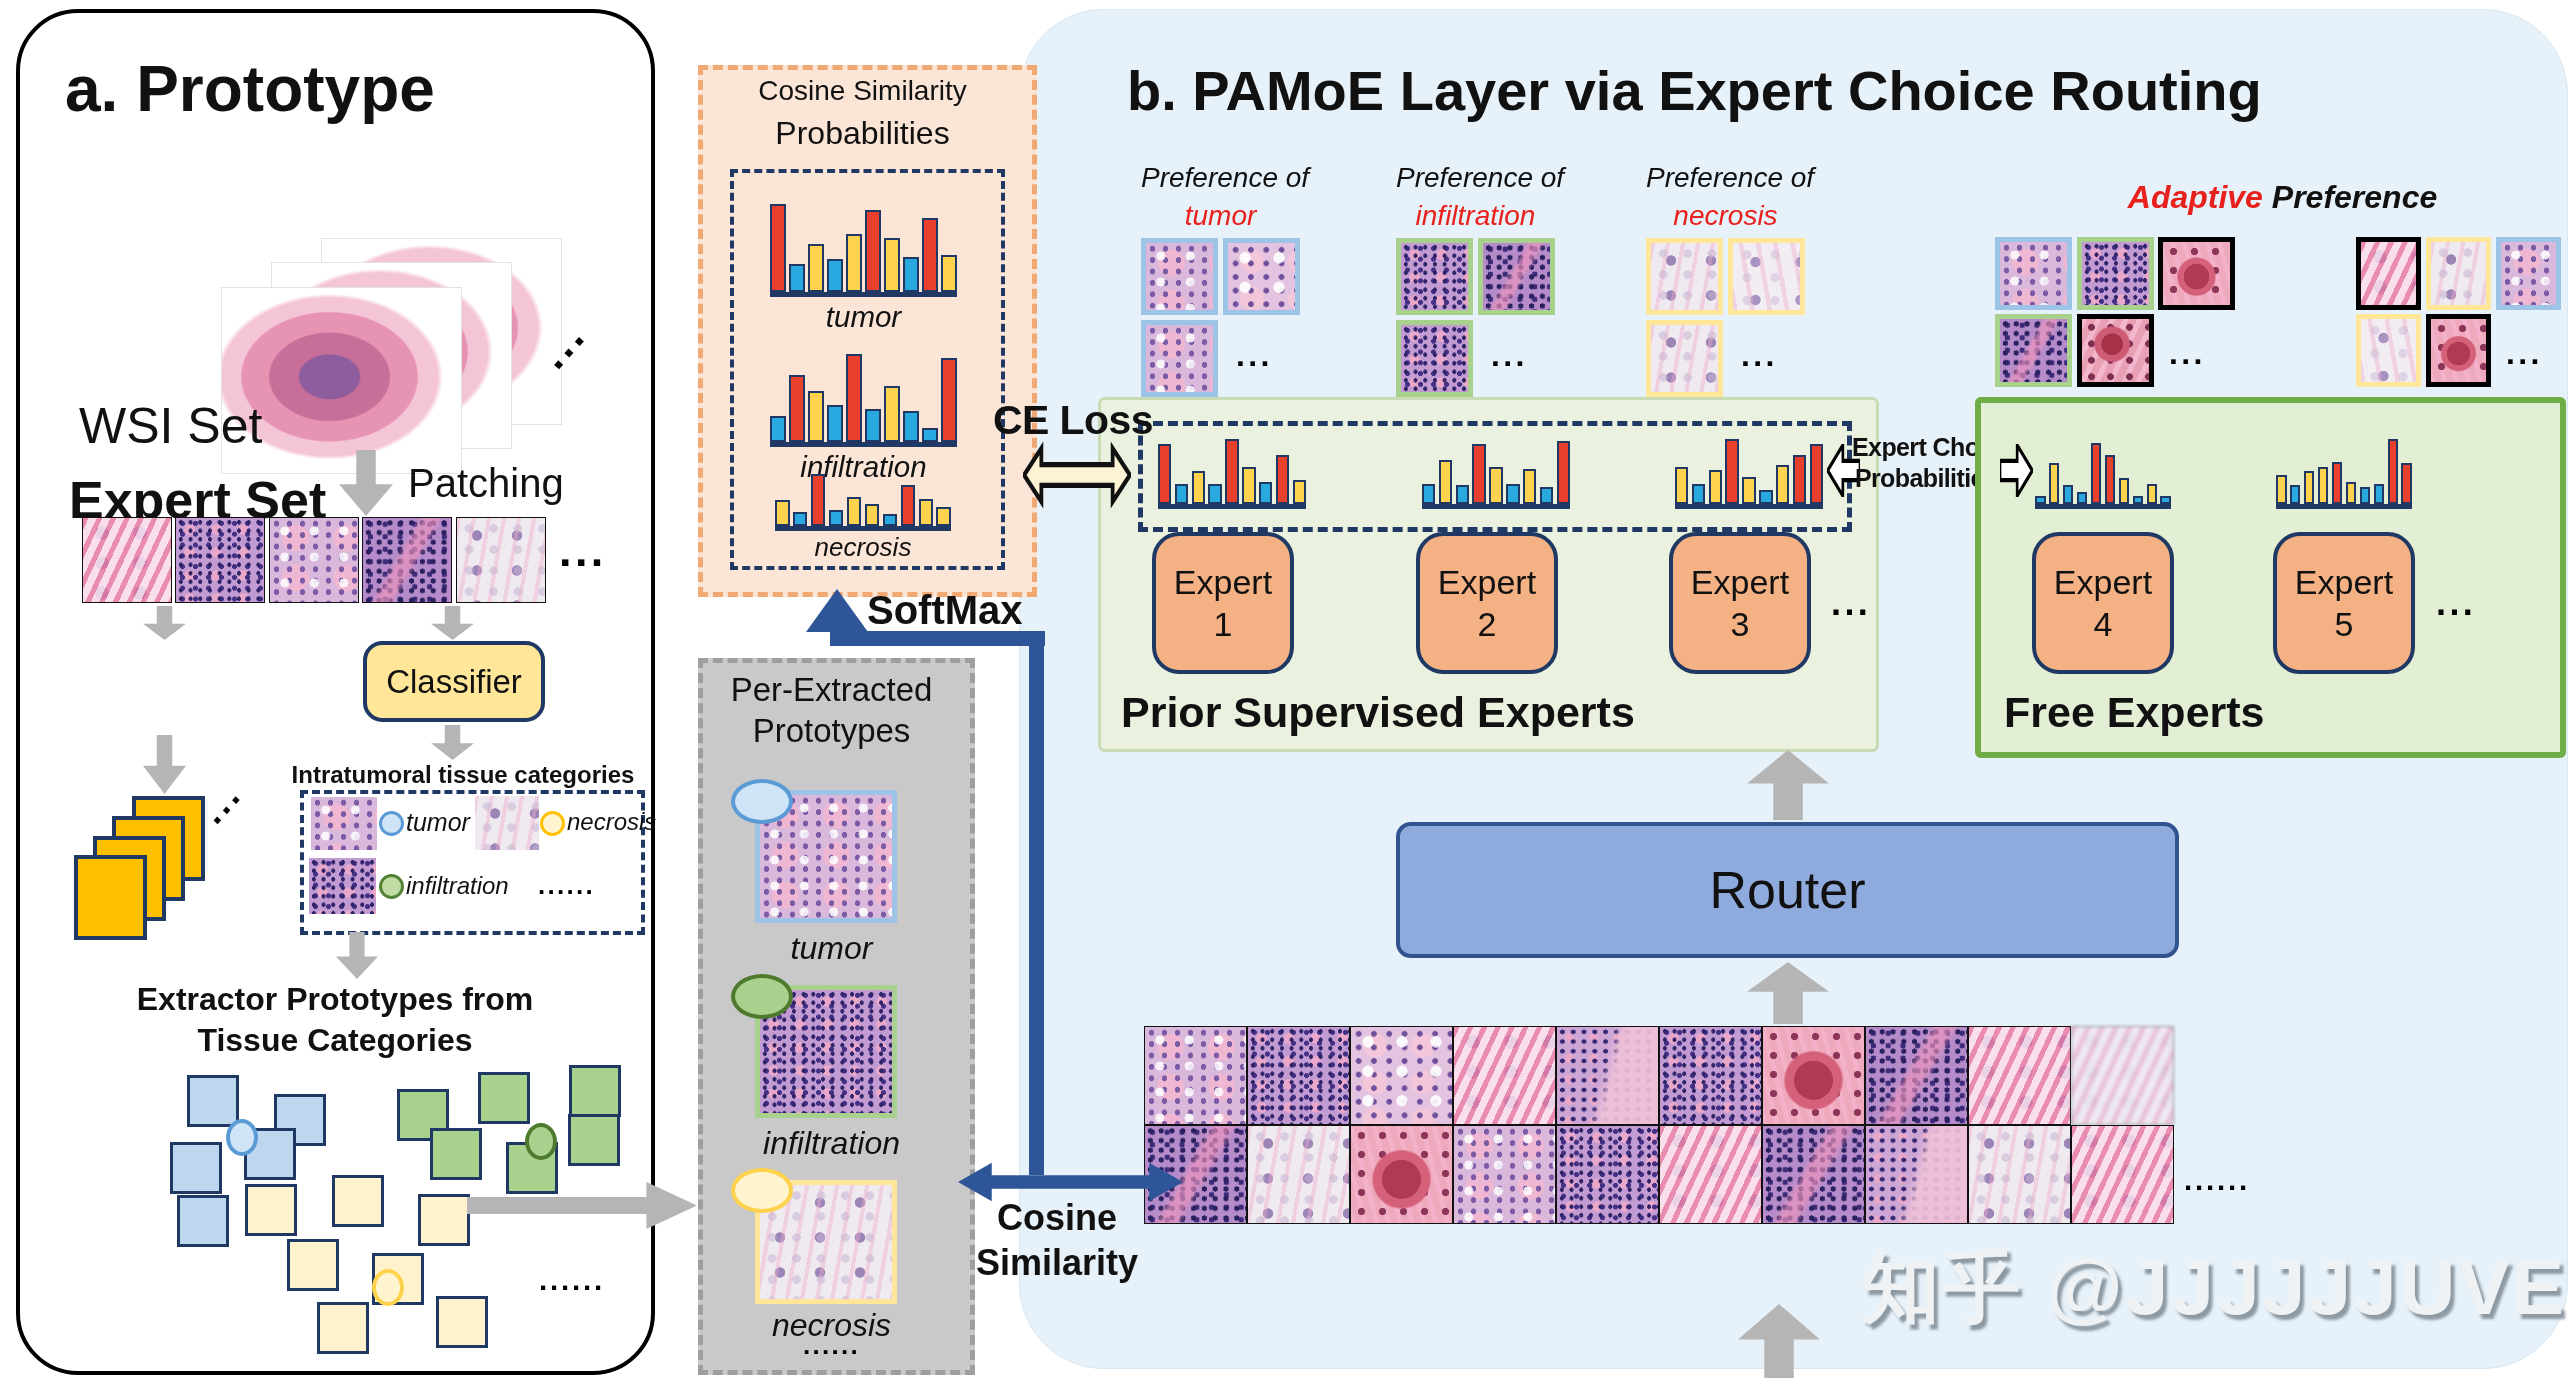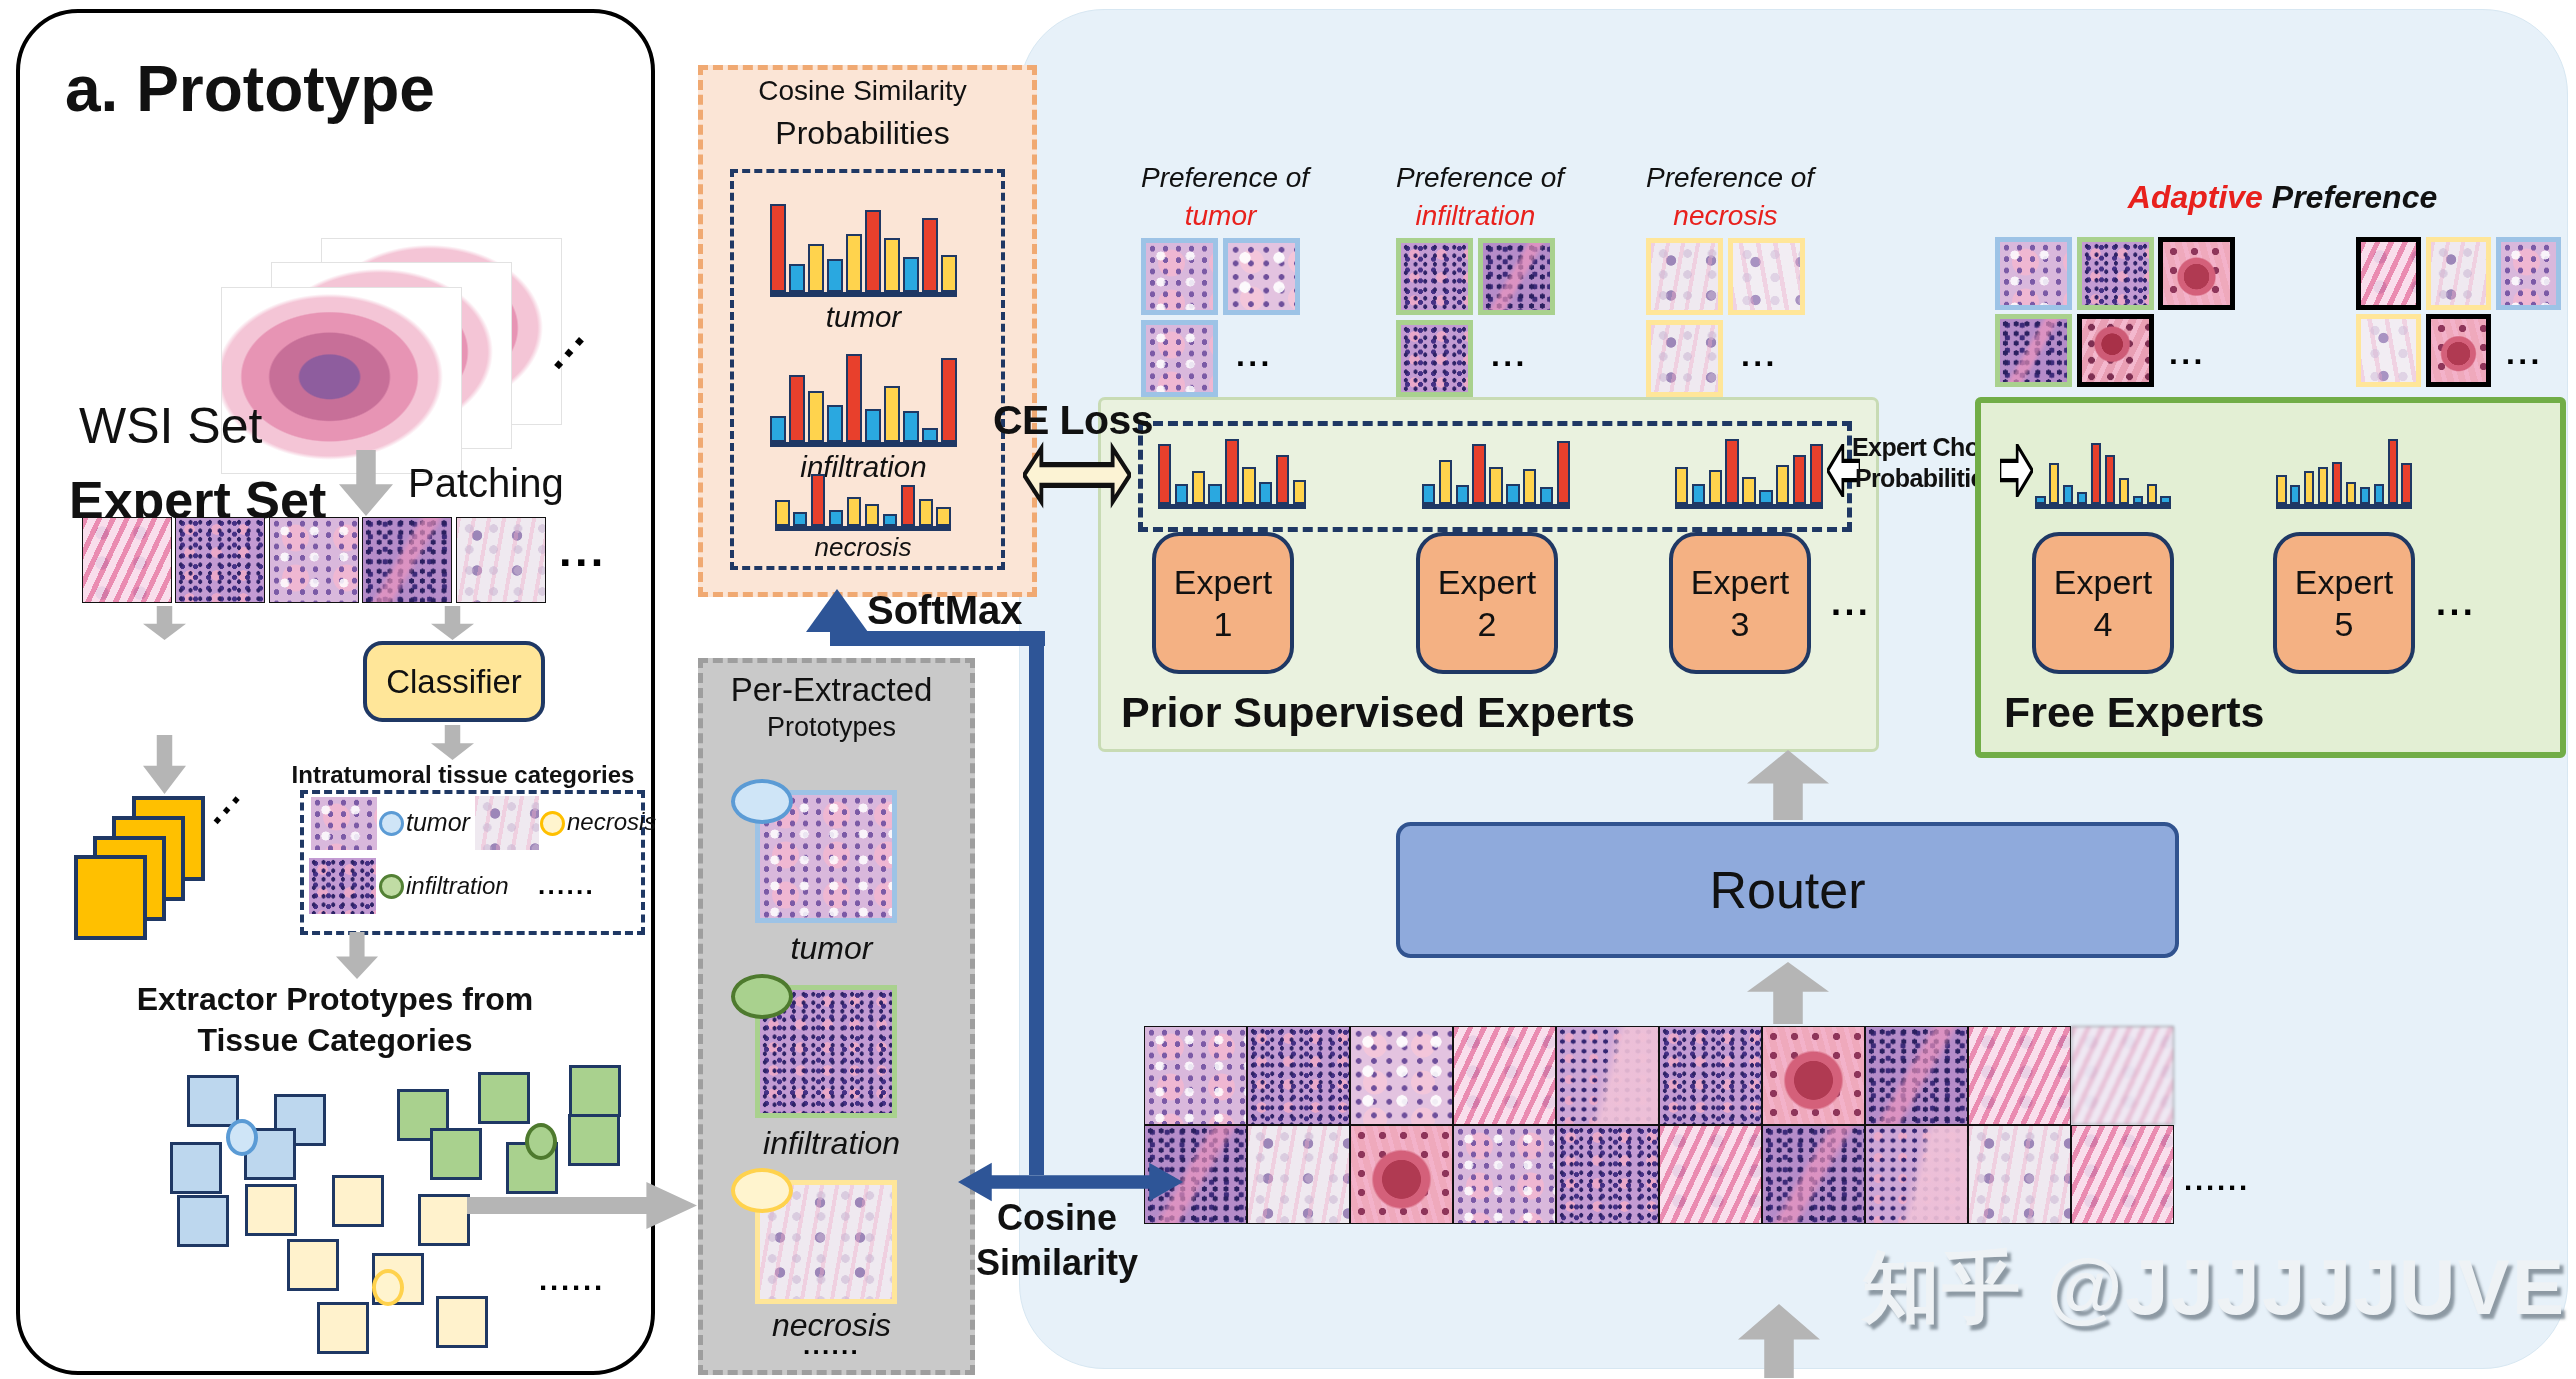--- a/index.html
+++ b/index.html
@@ -222,41 +222,42 @@
 
   <svg class="abs" style="left:806px;top:589px;z-index:6;" width="62" height="43" viewBox="0 0 100 100" preserveAspectRatio="none">
       <polygon points="50,0 100,100 0,100" fill="#2E5597"></polygon>
     </svg>
   <div class="abs" style="left:830px;top:631px;width:215px;height:14.8px;background:#2E5597;z-index:5;"></div>
   <div class="abs" style="left:1029px;top:631px;width:14.8px;height:544px;background:#2E5597;z-index:5;"></div>
   <div class="abs txt bold" style="left:867px;top:588px;font-size:40px;z-index:6;">SoftMax</div>
 
   <div class="abs panel-gray"></div>
   <div class="abs txt ctr" style="left:698px;top:671px;width:267px;font-size:33px;">Per-Extracted</div>
-  <div class="abs txt ctr" style="left:698px;top:712px;width:267px;font-size:27px;">Prototypes</div>
+  <div class="abs txt ctr" style="left:698px;top:712px;width:267px;font-size:33px;">Prototypes</div>
 
   <div class="abs marker blue" style="left:731px;top:779px;width:62px;height:45px;z-index:3;"></div>
   <div class="abs histo proto-img h-gland" id="proto-tumor-img" style="left:755px;top:790px;border:5.7px solid #9DC3E6;z-index:2;"></div>
   <div class="abs proto-lbl txt" style="left:698px;top:930px;">tumor</div>
 
   <div class="abs marker green" style="left:731px;top:974px;width:62px;height:45px;z-index:3;"></div>
   <div class="abs histo proto-img h-dense" id="proto-infiltration-img" style="left:755px;top:985px;border:5.7px solid #A9D18E;z-index:2;"></div>
   <div class="abs proto-lbl txt" style="left:698px;top:1125px;">infiltration</div>
 
   <div class="abs marker yellow" style="left:731px;top:1168px;width:62px;height:45px;z-index:3;"></div>
   <div class="abs histo proto-img h-pale" id="proto-necrosis-img" style="left:755px;top:1180px;height:124px;border:5.7px solid #FFE699;z-index:2;"></div>
   <div class="abs proto-lbl txt" style="left:698px;top:1307px;">necrosis</div>
   <div class="abs dots ctr" style="left:698px;top:1332px;width:267px;font-size:26px;letter-spacing:2.3px;">......</div>
 
   <svg class="abs" style="left:958px;top:1158px;z-index:6;" width="225" height="48" viewBox="0 0 200 100" preserveAspectRatio="none">
       <polygon points="0,50 30,10 30,36 170,36 170,10 200,50 170,90 170,64 30,64 30,90" fill="#2E5597"></polygon>
     </svg>
   <div class="abs txt bold ctr" style="left:949px;top:1197px;width:216px;font-size:36px;z-index:6;">Cosine</div>
   <div class="abs txt bold ctr" style="left:949px;top:1242px;width:216px;font-size:36px;z-index:6;">Similarity</div>
 
+  <div class="abs txt bold" style="left:1127px;top:58px;font-size:56px;">b. PAMoE Layer via Expert Choice Routing</div>
 
   <div class="abs txt it ctr" style="left:1141px;top:162px;width:159px;font-size:28px;">Preference of</div>
   <div class="abs txt it ctr red" style="left:1141px;top:200px;width:159px;font-size:28px;">tumor</div>
   <div class="abs" style="left:1141px;top:238px;width:165px;height:159px;">
       <div class="histo h-gland" style="width: 77px; height: 77px; border: 5.1px solid rgb(157, 195, 230); position: absolute; left: 0px; top: 0px;"></div>
       <div class="histo h-gland2" style="width: 77px; height: 77px; border: 5.1px solid rgb(157, 195, 230); position: absolute; left: 82px; top: 0px;"></div>
       <div class="histo h-gland" style="width: 77px; height: 77px; border: 5.1px solid rgb(157, 195, 230); position: absolute; left: 0px; top: 82px;"></div>
       <div class="dots" style="position: absolute; left: 95px; top: 101px; font-size: 32px;">...</div>
     </div>
 

